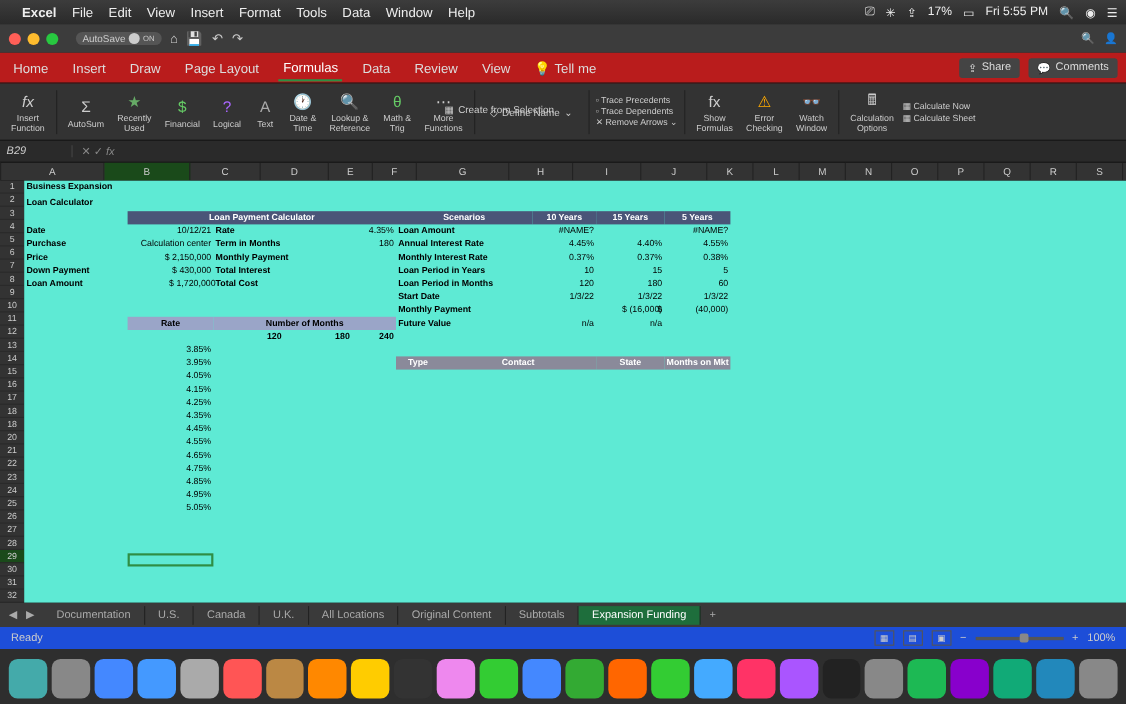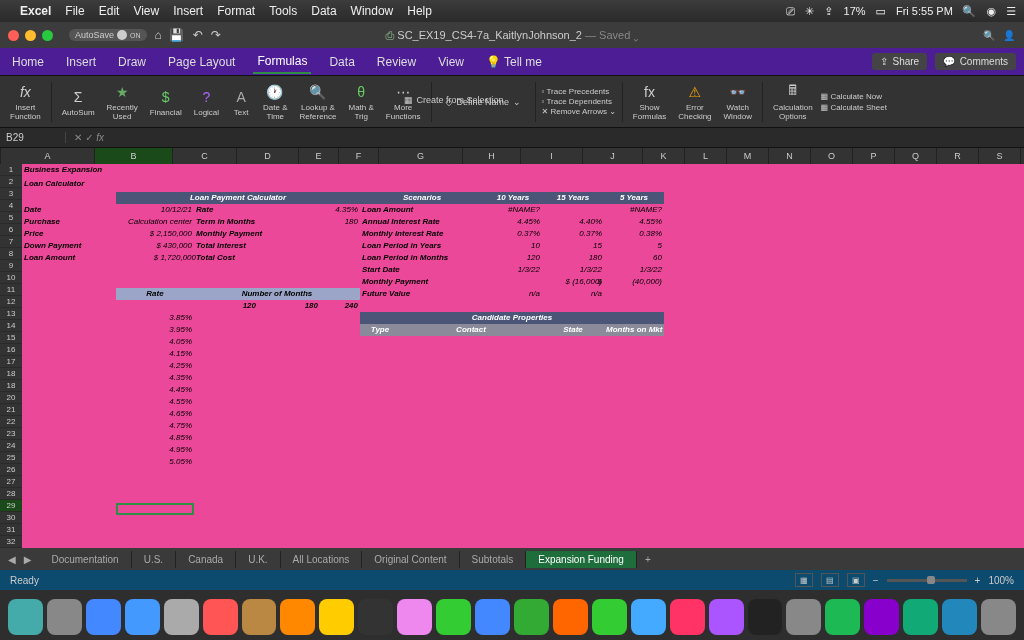--- a/index.html
+++ b/index.html
@@ -9,56 +9,56 @@
 .mac-menubar .menu-item { margin-right: 14px; }
 .mac-menubar .right { margin-left: auto; display: flex; align-items: center; gap: 10px; font-size: 11px; }
 .window-controls { height: 26px; background: #3c3c3c; display: flex; align-items: center; padding: 0 8px; gap: 6px; color: #ccc; }
 .traffic { width: 11px; height: 11px; border-radius: 50%; }
 .red{background:#ff5f57;} .yellow{background:#febc2e;} .green{background:#28c840;}
 .window-title { position:absolute; left:0; right:0; text-align:center; font-size:11px; color:#ccc; pointer-events:none;}
 .qat { display:flex; gap:8px; margin-left:10px; align-items:center;}
 .qat-item{font-size:12px;}
 .autosave-pill{ background:#555; border-radius:8px; padding:1px 6px; font-size:9px; display:flex; align-items:center; gap:3px;}
 .autosave-pill .knob{width:10px;height:10px;background:#ccc;border-radius:50%;}
-.tabs-row { height: 28px; background: #4c1d95; display:flex; align-items:center; padding:0 8px; gap:14px; color:#ddd; font-size:12px; border-bottom:1px solid #111;}
+.tabs-row { height: 28px; background: #b91c1c; display:flex; align-items:center; padding:0 8px; gap:14px; color:#ddd; font-size:12px; border-bottom:1px solid #111;}
 .tabs-row .tab{padding:4px 4px; cursor:pointer;}
 .tabs-row .tab.active{ border-bottom:2px solid #2f8e44; color:#fff;}
 .tabs-row .right{margin-left:auto; display:flex; gap:8px;}
 .tabs-row .btn{background:#444; padding:3px 8px; border-radius:3px; font-size:10px; display:flex; align-items:center; gap:4px;}
 .ribbon { height: 52px; background:#333; display:flex; align-items:center; padding:0 6px; gap:4px; color:#ccc; font-size:9px; border-bottom:1px solid #111;}
 .ribbon .grp { display:flex; flex-direction:column; align-items:center; gap:1px; padding:0 4px;}
 .ribbon .icon{ width:20px; height:20px; display:flex; align-items:center; justify-content:center; font-size:14px;}
 .ribbon .lbl{font-size:8px; line-height:9px; text-align:center; white-space:pre;}
 .ribbon .sep{width:1px; height:40px; background:#222; margin:0 2px;}
 .ribbon .wide{padding:0 8px;}
 .name-box-row{height:20px; background:#2a2a2a; display:flex; align-items:center; padding:0 6px; color:#ccc; font-size:10px; border-bottom:1px solid #111;}
-.name-box{width:60px; border-right:1px solid #444; }
+.name-box{width:60px; border-right:1px solid #444; font-style:italic;}
 .fx-icons{margin:0 8px; color:#888;}
 .col-headers{height:16px; background:#333; display:flex;}
 .rownum-spacer{width:22px; background:#333; border-right:1px solid #222;}
 .col-h{border-right:1px solid #222; color:#ccc; text-align:center; line-height:16px; font-size:9px;}
 .grid-area{display:flex; height:384px; overflow:hidden;}
 .rownums{width:22px; background:#333; flex-shrink:0;}
 .rownums div{height:12px; line-height:12px; color:#ccc; text-align:center; font-size:8px; border-bottom:1px solid #2a2a2a;}
 .rownums div.sel{background:#1a4a1a;}
-.cells{position:relative; flex:1; background:#ec4899;font-style:italic;}
+.cells{position:relative; flex:1; background:#5eead4;}
 .cells .c{position:absolute; height:12px; line-height:12px; font-size:8px; padding:0 2px; overflow:hidden; white-space:nowrap;}
 .big{font-size:12px; font-weight:bold; height:14px; line-height:14px;}
 .hdr-blue{background:#4a5578; color:#fff; font-weight:bold; text-align:center;}
 .hdr-lblue{background:#9aa5c8; color:#000; font-weight:bold; text-align:center;}
 .hdr-gray{background:#8a8a9a; color:#fff; font-weight:bold; text-align:center;}
 .bold{font-weight:bold;}
 .r{text-align:right;}
 .sel-cell{border:2px solid #2f8e44; background:transparent;}
 .sheet-tabs{height:22px; background:#3a3a3a; display:flex; align-items:center; padding:0 8px; gap:0; color:#aaa; font-size:10px;}
 .sheet-tabs .nav{margin-right:8px;}
 .sheet-tabs .st{padding:3px 12px; border-right:1px solid #222; cursor:pointer;}
 .sheet-tabs .st.active{background:#1e6e3c; color:#fff;}
 .sheet-tabs .add{padding:3px 8px;}
-.status-bar{height:20px; background:#0c4a6e; display:flex; align-items:center; padding:0 10px; color:#ccc; font-size:10px;}
+.status-bar{height:20px; background:#1d4ed8; display:flex; align-items:center; padding:0 10px; color:#ccc; font-size:10px;}
 .status-bar .right{margin-left:auto; display:flex; align-items:center; gap:8px;}
 .zoom-slider{width:80px;height:3px;background:#555;position:relative;}
 .zoom-slider .thumb{position:absolute; left:50%; top:-3px; width:8px; height:8px; background:#888; border-radius:2px;}
 .view-btn{width:18px;height:14px;border:1px solid #555;display:flex;align-items:center;justify-content:center;font-size:8px;}
 .dock{height:54px; background:rgba(60,60,60,0.6); display:flex; align-items:center; justify-content:center; gap:4px; padding:0 8px;}
 .dock .d{width:36px;height:36px;border-radius:8px;display:flex;align-items:center;justify-content:center;font-size:18px;color:#fff;}
 </style>
 </head>
 <body>
 
@@ -94,23 +94,20 @@
   <div class="qat">
     <span class="autosave-pill">
         <span>AutoSave</span>
         <span class="knob"></span>
         <span style="font-size:7px">ON</span>
       </span>
     <span class="qat-item">⌂</span>
     <span class="qat-item">💾</span>
     <span class="qat-item">↶</span>
     <span class="qat-item">↷</span>
-  </div>
-  <div class="window-title">
-    <span style="color:#9c9">⎙</span> <span>SC_EX19_CS4-7a_KaitlynJohnson_2</span> <span style="color:#888">— Saved</span> <span style="color:#888">⌄</span>
   </div>
   <div style="margin-left:auto; display:flex; gap:8px; z-index:2;">
     <span>🔍</span>
     <span>👤</span>
   </div>
 </div>
 
 <div class="tabs-row">
   <span class="tab">Home</span>
   <span class="tab">Insert</span>
@@ -352,21 +349,20 @@
       <div class="c r" style="left: 462px; top: 100px; width: 58px;">1/3/22</div>
       <div class="c r" style="left: 520px; top: 100px; width: 62px;">1/3/22</div>
       <div class="c r" style="left: 582px; top: 100px; width: 60px;">1/3/22</div>
       <div class="c bold" style="left: 338px; top: 112px; width: 124px;">Monthly Payment</div>
       <div class="c r" style="left: 462px; top: 112px; width: 120px;">$    (16,000)</div>
       <div class="c r" style="left: 520px; top: 112px; width: 62px;">$</div>
       <div class="c r" style="left: 582px; top: 112px; width: 60px;">(40,000)</div>
       <div class="c bold" style="left: 338px; top: 124px; width: 124px;">Future Value</div>
       <div class="c r" style="left: 462px; top: 124px; width: 58px;">n/a</div>
       <div class="c r" style="left: 520px; top: 124px; width: 62px;">n/a</div>
-      <div class="c hdr-blue" style="left: 338px; top: 148px; width: 304px;">Candidate Properties</div>
       <div class="c hdr-gray" style="left: 338px; top: 160px; width: 40px;">Type</div>
       <div class="c hdr-gray" style="left: 378px; top: 160px; width: 142px;">Contact</div>
       <div class="c hdr-gray" style="left: 520px; top: 160px; width: 62px;">State</div>
       <div class="c hdr-gray" style="left: 582px; top: 160px; width: 60px;">Months on Mkt</div>
       <div class="c sel-cell" style="left: 94px; top: 339px; width: 78px; height: 12px;"></div>
     </div>
 </div>
 
 <div class="sheet-tabs">
   <span class="nav">◀</span>

